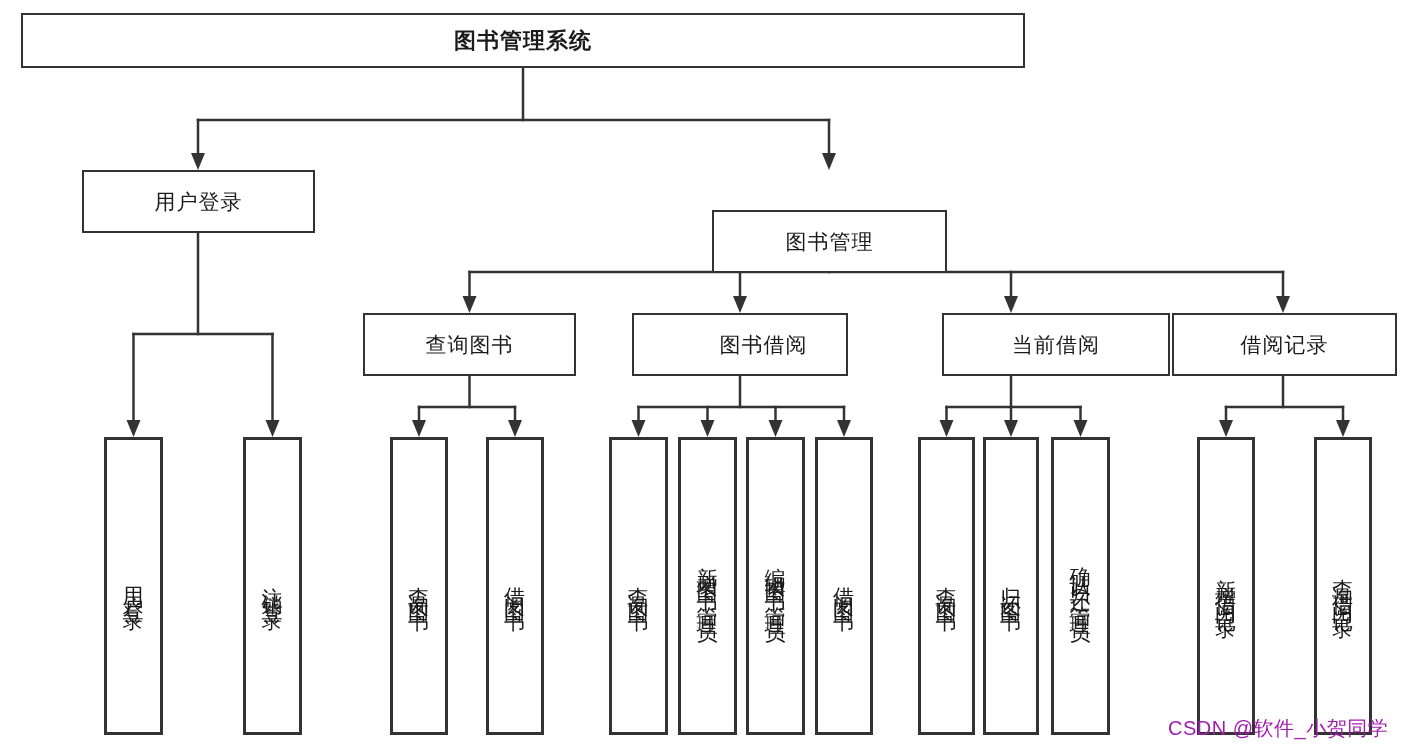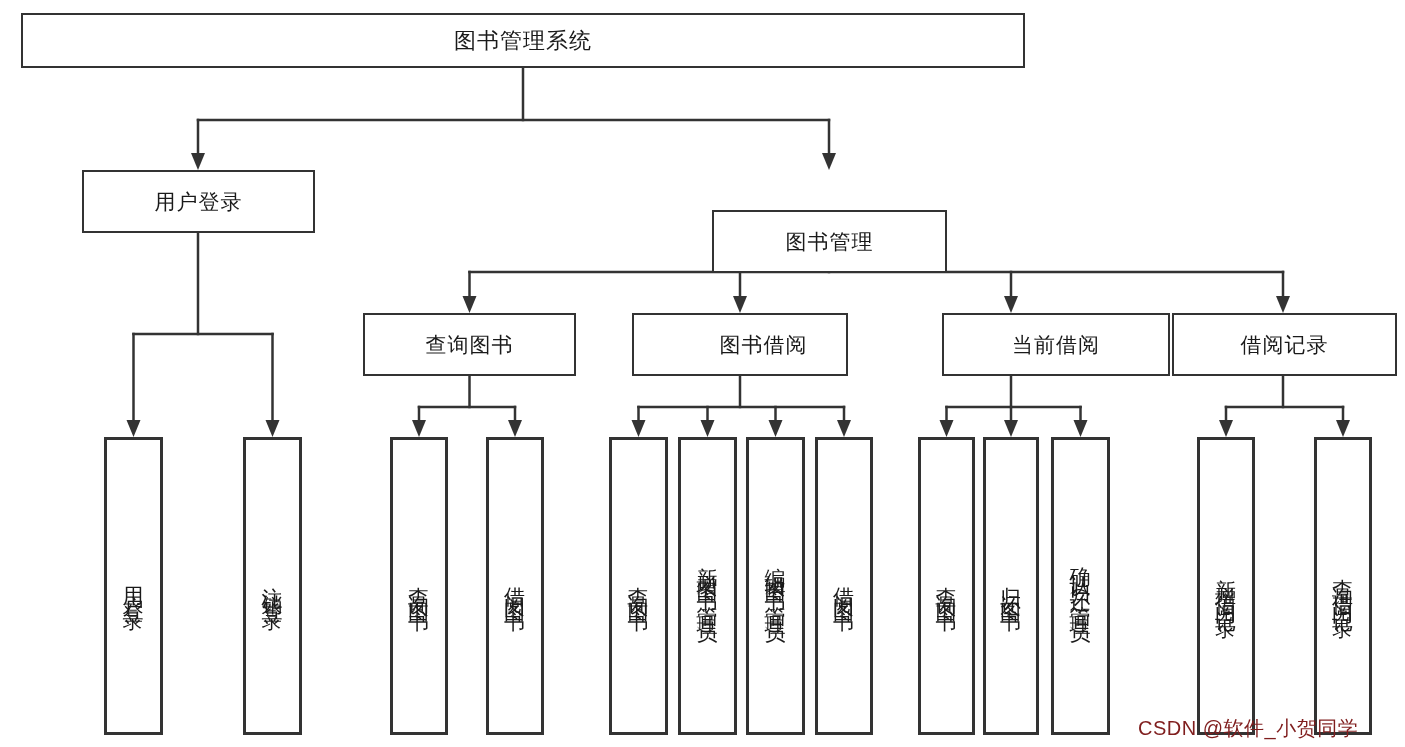--- a/index.html
+++ b/index.html
@@ -28,21 +28,21 @@
     border: 2.5px solid #333333;
     color: #1a1a1a;
     display: flex;
     align-items: center;
     justify-content: center;
     z-index: 2;
     font-size: 21px;
     letter-spacing: 1px;
     white-space: nowrap;
   }
-  .node.root { border-width: 2px; font-size: 22px; }
+  .node.root { border-width: 2px; font-size: 22px; font-weight: bold; }
   .node.leaf {
     border-width: 3px;
     writing-mode: vertical-rl;
     text-orientation: mixed;
     letter-spacing: 8px;
     font-size: 21px;
     line-height: 1;
   }
   
   #n-root   { left: 21px;  top: 13px;  width: 1004px; height: 55px; }
@@ -64,25 +64,25 @@
   #l-b1  { left: 678px;  width: 59px; }
   #l-b2  { left: 746px;  width: 59px; }
   #l-b3  { left: 815px;  width: 58px; }
   #l-c0  { left: 918px;  width: 57px; }
   #l-c1  { left: 983px;  width: 56px; }
   #l-c2  { left: 1051px; width: 59px; }
   #l-d0  { left: 1197px; width: 58px; }
   #l-d1  { left: 1314px; width: 58px; }
   #watermark {
     position: absolute;
-    left: 1138px;
+    left: 1168px;
     top: 715px;
     z-index: 3;
     font-size: 20px;
-    color: #7f1d1d;
+    color: #a21caf;
     white-space: nowrap;
     letter-spacing: 0.5px;
   }
 </style>
 </head>
 <body>
 
 <div id="stage">
 
   <svg id="wires" viewBox="0 0 1405 747" xmlns="http://www.w3.org/2000/svg">

